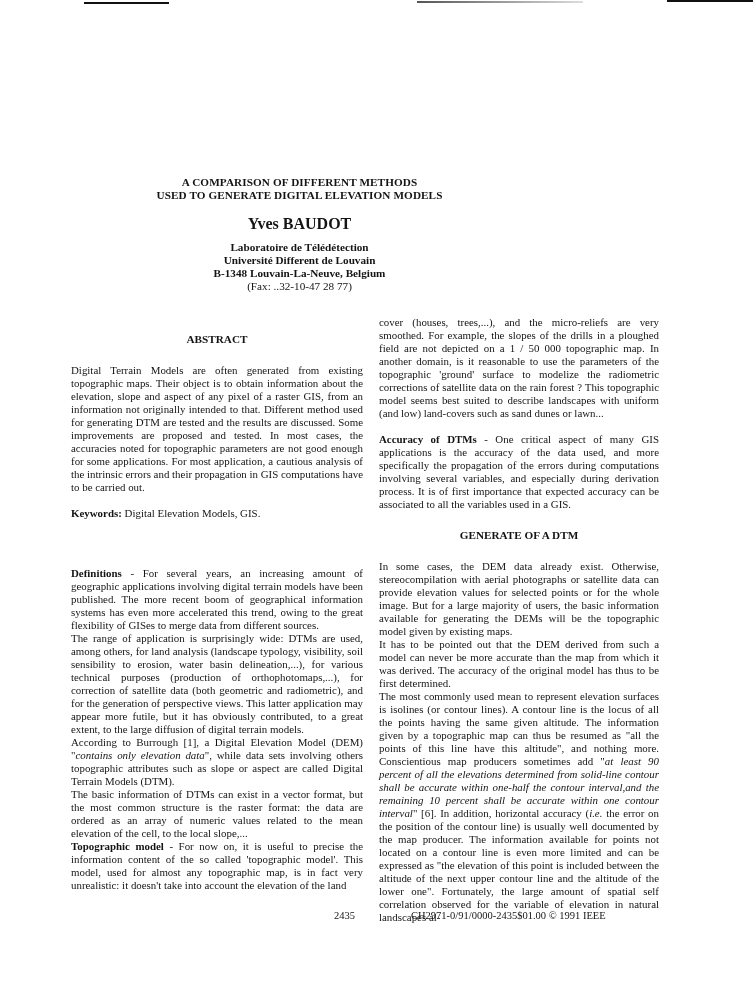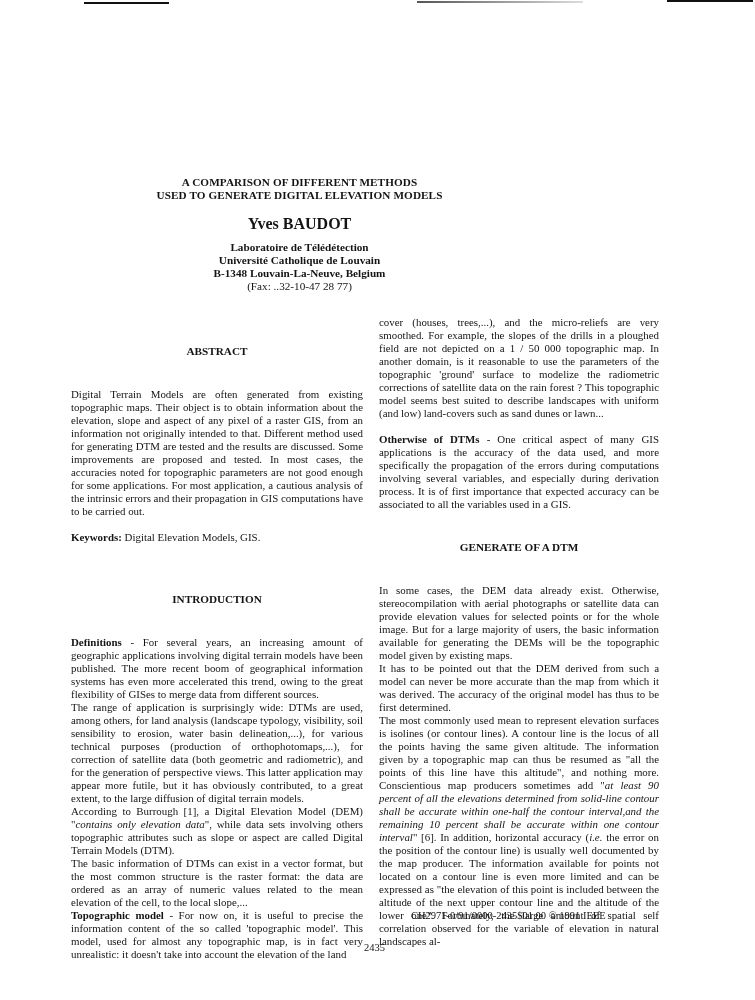--- a/index.html
+++ b/index.html
@@ -7,21 +7,21 @@
          font-family: "Liberation Serif", "DejaVu Serif", serif; color: #141414; }
   .topline { position: absolute; height: 2px; }
   .header { position: absolute; left: 0; width: 599px; text-align: center; }
   .title { top: 176px; font-weight: bold; font-size: 11.2px; line-height: 13px; letter-spacing: 0.1px; }
   .author { top: 217px; font-weight: bold; font-size: 16px; line-height: 13px; }
   .affil { top: 241px; font-weight: bold; font-size: 11.2px; line-height: 13px; }
   .affil div:last-child { font-weight: normal; }
   .col { position: absolute; font-size: 10.9px; line-height: 13px; text-align: justify; }
   .left { left: 71px; width: 292px; }
   .right { left: 379px; width: 280px; }
-  .section-head { text-align: center; font-weight: bold; font-size: 11.2px; margin: 16px; line-height: 13px; }
+  .section-head { text-align: center; font-weight: bold; font-size: 11.2px; margin: 4px; line-height: 13px; }
   p { margin: 0; }
   .gap { height: 13px; }
   .kw b, .run b { font-weight: bold; }
   .footer { position: absolute; top: 909px; font-size: 10.5px; line-height: 13px; }
 </style>
 </head>
 <body>
 
 <div class="topline" style="left:84px; top:2px; width:85px; background:#111;"></div>
 <div class="topline" style="left:417px; top:1px; width:166px; background:linear-gradient(to right,#555,#999 50%,#ddd);"></div>
@@ -29,47 +29,46 @@
 
 <div class="header title">
   <div>A COMPARISON OF DIFFERENT METHODS</div>
   <div>USED TO GENERATE DIGITAL ELEVATION MODELS</div>
 </div>
 
 <div class="header author">Yves BAUDOT</div>
 
 <div class="header affil">
   <div>Laboratoire de Télédétection</div>
-  <div>Université Catholique de Louvain</div>
+  <div>Université Different de Louvain</div>
   <div>B-1348 Louvain-La-Neuve, Belgium</div>
   <div>(Fax: ..32-10-47 28 77)</div>
 </div>
 
 <div class="col left" style="top:329px;">
   <h3 class="section-head">ABSTRACT</h3>
   <div class="gap" style="height:14px"></div>
   <p>Digital Terrain Models are often generated from existing topographic maps. Their object is to obtain information about the elevation, slope and aspect of any pixel of a raster GIS, from an information not originally intended to that. Different method used for generating DTM are tested and the results are discussed. Some improvements are proposed and tested. In most cases, the accuracies noted for topographic parameters are not good enough for some applications. For most application, a cautious analysis of the intrinsic errors and their propagation in GIS computations have to be carried out.</p>
   <div class="gap"></div>
   <p class="kw"><b>Keywords:</b><span> Digital Elevation Models, GIS.</span></p>
   <div class="gap" style="height:33px"></div>
-  <h3 class="section-head">INTRODUCTION</h3>
   <div class="gap" style="height:14px"></div>
   <p class="run"><b>Definitions</b><span> - For several years, an increasing amount of geographic applications involving digital terrain models have been published. The more recent boom of geographical information systems has even more accelerated this trend, owing to the great flexibility of GISes to merge data from different sources.</span></p>
   <p>The range of application is surprisingly wide: DTMs are used, among others, for land analysis (landscape typology, visibility, soil sensibility to erosion, water basin delineation,...), for various technical purposes (production of orthophotomaps,...), for correction of satellite data (both geometric and radiometric), and for the generation of perspective views. This latter application may appear more futile, but it has obviously contributed, to a great extent, to the large diffusion of digital terrain models.</p>
   <p><span>According to Burrough [1], a Digital Elevation Model (DEM) "</span><i>contains only elevation data</i><span>", while data sets involving others topographic attributes such as slope or aspect are called Digital Terrain Models (DTM).</span></p>
   <p>The basic information of DTMs can exist in a vector format, but the most common structure is the raster format: the data are ordered as an array of numeric values related to the mean elevation of the cell, to the local slope,...</p>
   <p class="run"><b>Topographic model</b><span> - For now on, it is useful to precise the information content of the so called 'topographic model'. This model, used for almost any topographic map, is in fact very unrealistic: it doesn't take into account the elevation of the land</span></p>
 </div>
 
 <div class="col right" style="top:316px;">
   <p>cover (houses, trees,...), and the micro-reliefs are very smoothed. For example, the slopes of the drills in a ploughed field are not depicted on a 1 / 50 000 topographic map. In another domain, is it reasonable to use the parameters of the topographic 'ground' surface to modelize the radiometric corrections of satellite data on the rain forest ? This topographic model seems best suited to describe landscapes with uniform (and low) land-covers such as sand dunes or lawn...</p>
   <div class="gap"></div>
-  <p class="run"><b>Otherwise of DTMs</b><span> - One critical aspect of many GIS applications is the accuracy of the data used, and more specifically the propagation of the errors during computations involving several variables, and especially during derivation process. It is of first importance that expected accuracy can be associated to all the variables used in a GIS.</span></p>
+  <p class="run"><b>Accuracy of DTMs</b><span> - One critical aspect of many GIS applications is the accuracy of the data used, and more specifically the propagation of the errors during computations involving several variables, and especially during derivation process. It is of first importance that expected accuracy can be associated to all the variables used in a GIS.</span></p>
   <div class="gap" style="height:14px"></div>
   <h3 class="section-head">GENERATE OF A DTM</h3>
   <div class="gap" style="height:14px"></div>
   <p>In some cases, the DEM data already exist. Otherwise, stereocompilation with aerial photographs or satellite data can provide elevation values for selected points or for the whole image. But for a large majority of users, the basic information available for generating the DEMs will be the topographic model given by existing maps.</p>
   <p>It has to be pointed out that the DEM derived from such a model can never be more accurate than the map from which it was derived. The accuracy of the original model has thus to be first determined.</p>
   <p><span>The most commonly used mean to represent elevation surfaces is isolines (or contour lines). A contour line is the locus of all the points having the same given altitude. The information given by a topographic map can thus be resumed as "all the points of this line have this altitude", and nothing more. Conscientious map producers sometimes add "</span><i>at least 90 percent of all the elevations determined from solid-line contour shall be accurate within one-half the contour interval,and the remaining 10 percent shall be accurate within one contour interval</i><span>" [6]. In addition, horizontal accuracy (</span><i>i.e.</i><span> the error on the position of the contour line) is usually well documented by the map producer. The information available for points not located on a contour line is even more limited and can be expressed as "the elevation of this point is included between the altitude of the next upper contour line and the altitude of the lower one". Fortunately, the large amount of spatial self correlation observed for the variable of elevation in natural landscapes al-</span></p>
 </div>
 
-<div class="footer" style="left:364px;margin-top:32px;">2435</div>
+<div class="footer" style="left:334px;">2435</div>
 <div class="footer" style="left:411px;">CH2971-0/91/0000-2435$01.00 © 1991 IEEE</div>
 
 </body></html>

